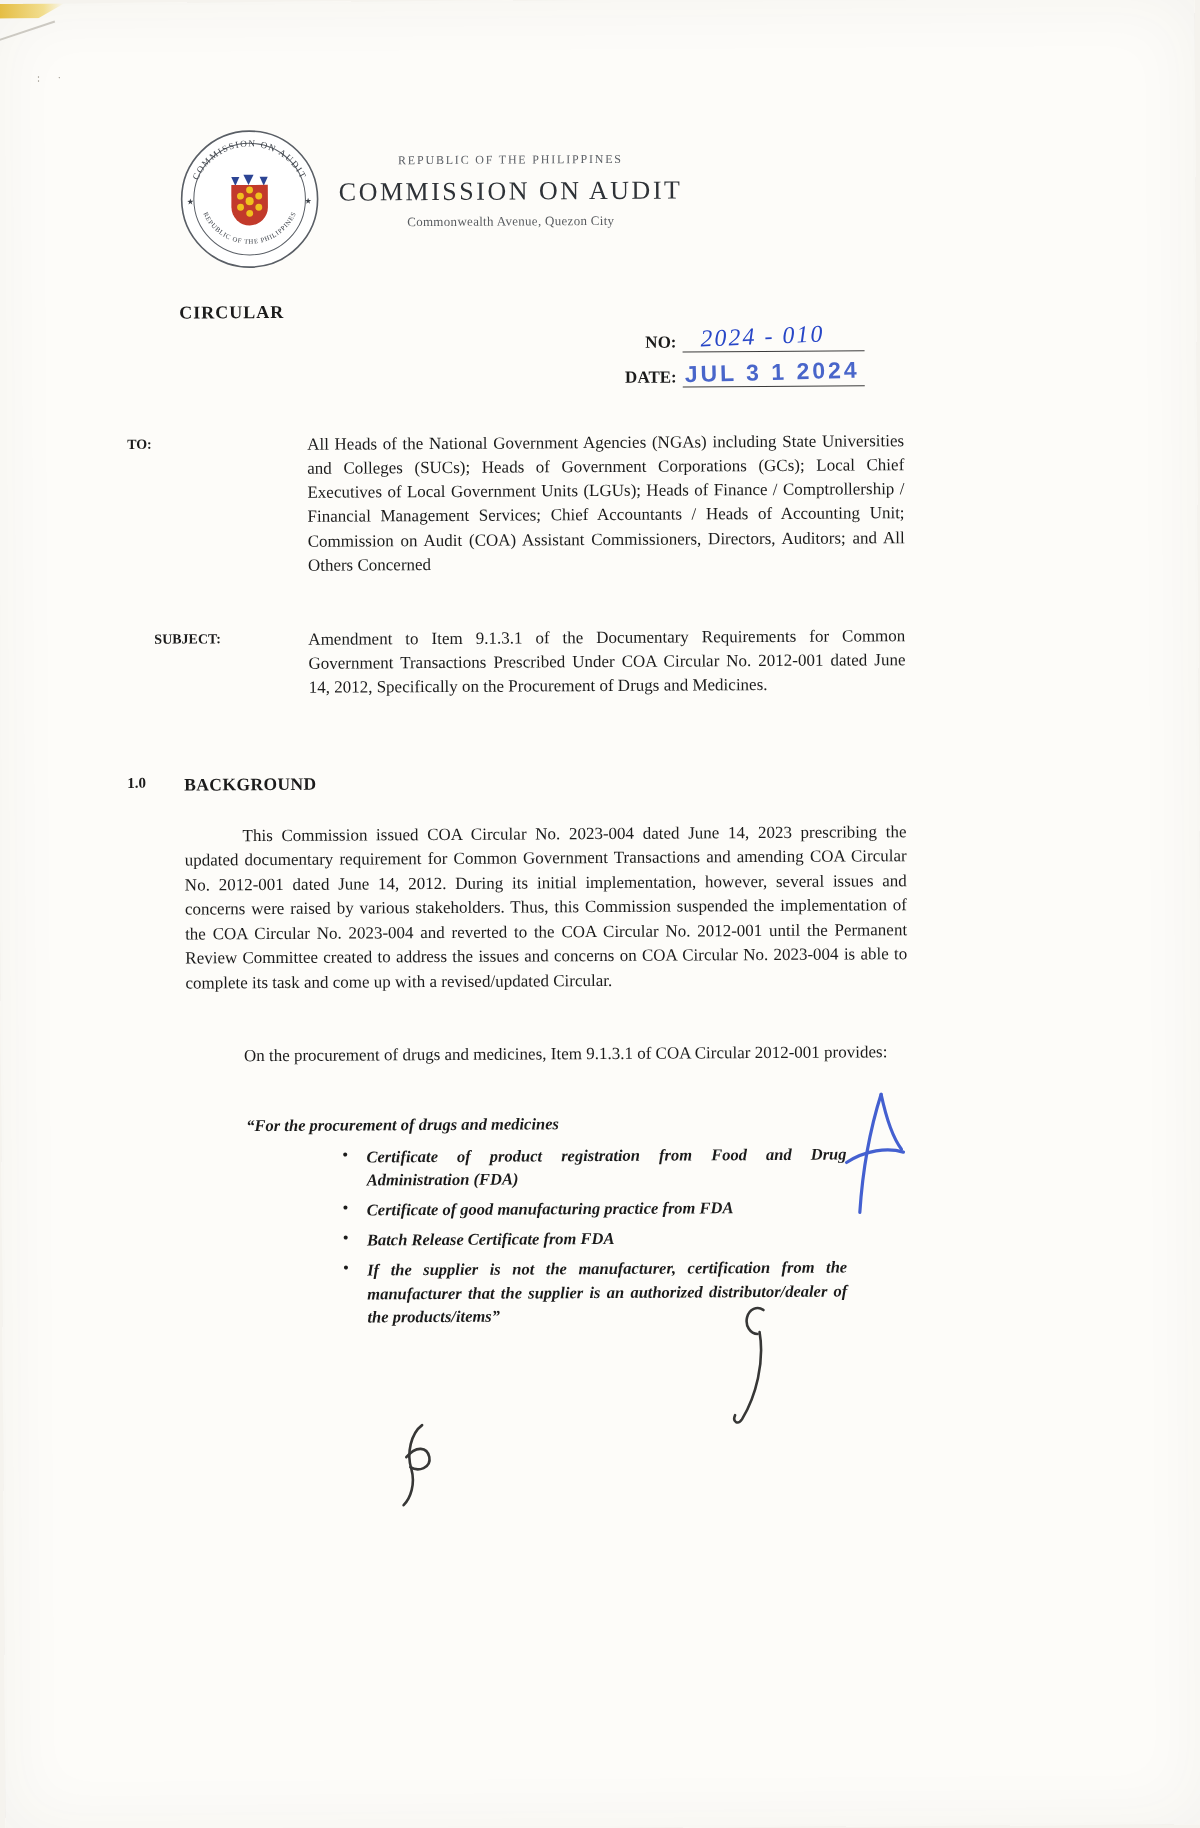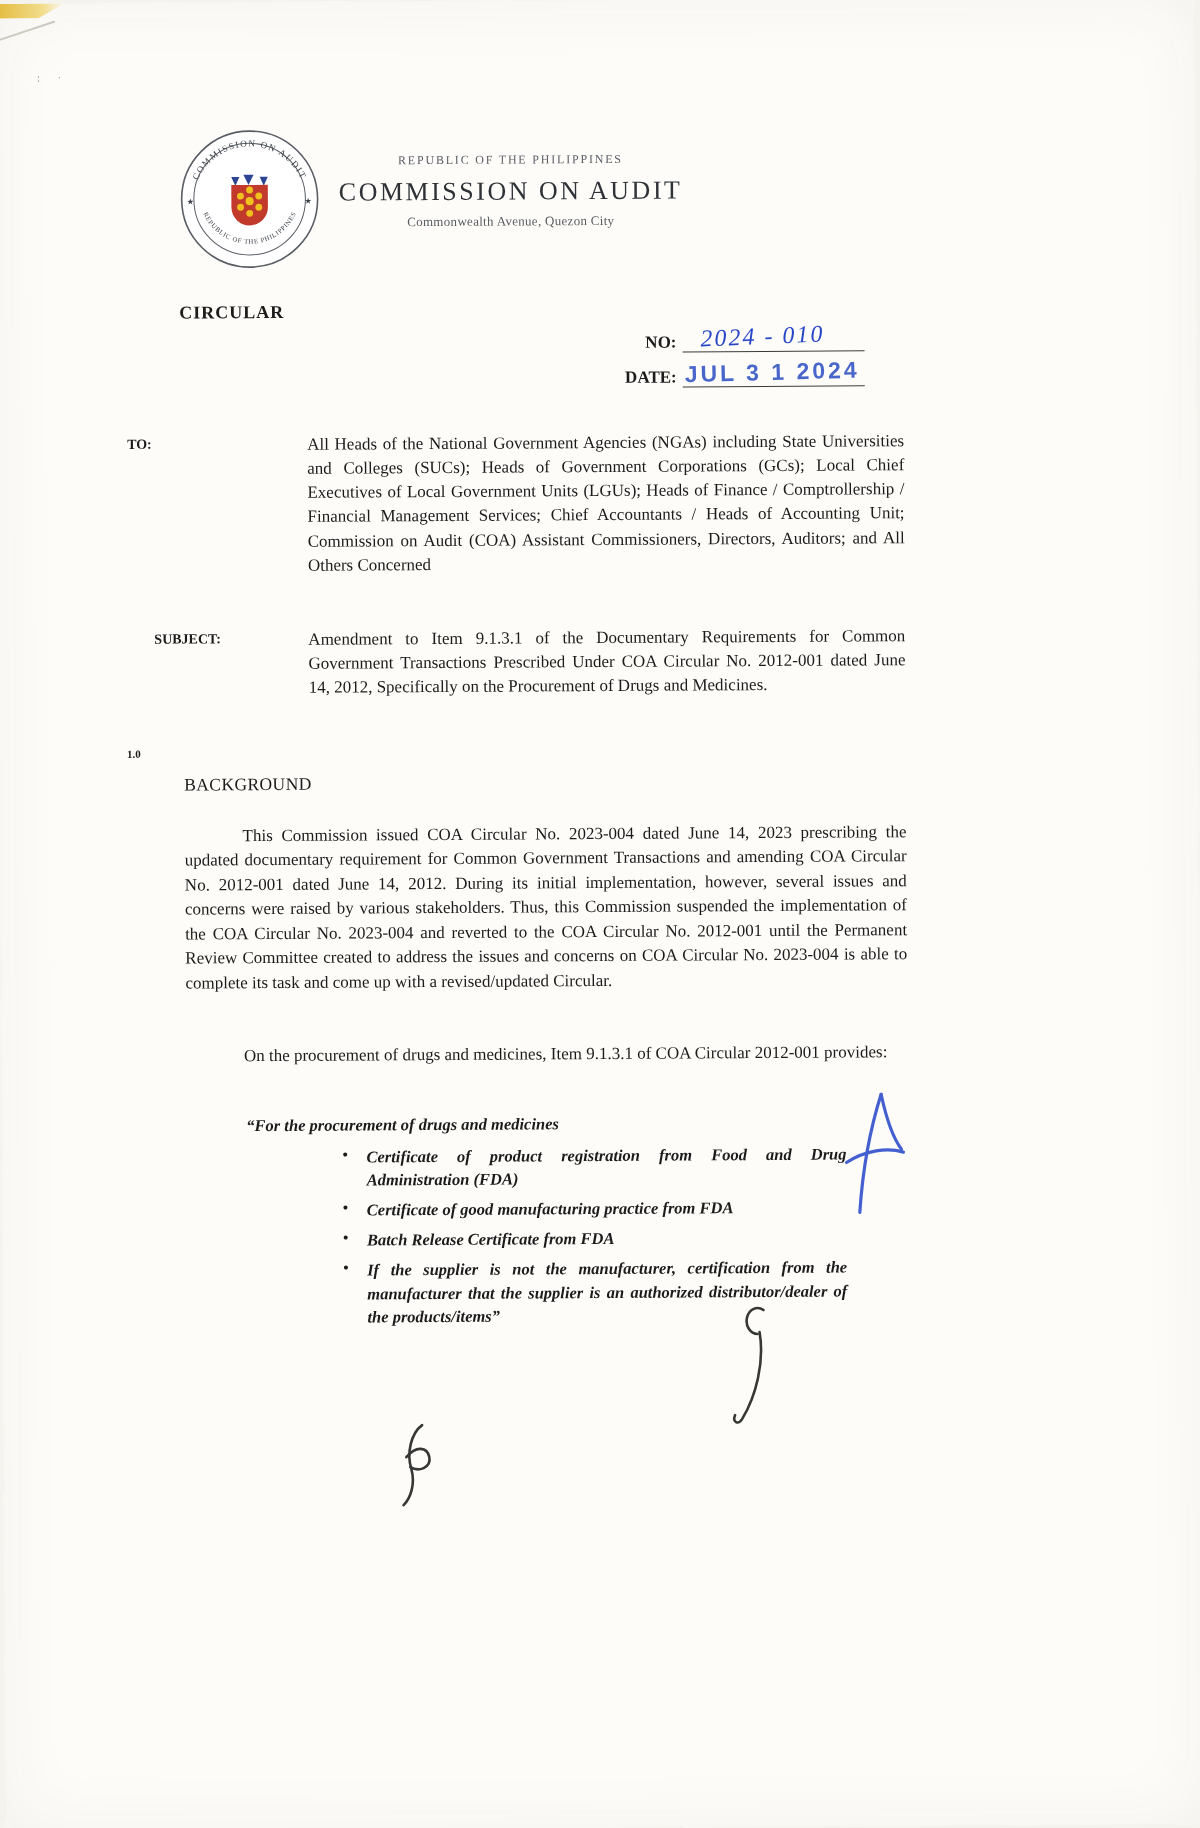--- a/index.html
+++ b/index.html
@@ -55,22 +55,22 @@
     font-weight:bold;font-size:23px;letter-spacing:3px;
     color:var(--stamp-blue,#3152c4);opacity:.88;
     transform:rotate(-1.2deg);
   }
 
   
   .side-label{position:absolute;left:130px;font-weight:bold;font-size:14px;}
   .block-text{position:absolute;left:310px;width:597px;font-size:17px;line-height:1.42;text-align:justify;}
   .para{position:absolute;left:185px;width:722px;font-size:17px;line-height:1.44;text-align:justify;text-indent:58px;}
 
-  .sec-num{position:absolute;left:128px;top:745px;font-weight:bold;font-size:11px;}
-  .sec-title{position:absolute;left:185px;top:772px;font-weight:normal;font-size:17.5px;letter-spacing:.4px;}
+  .sec-num{position:absolute;left:128px;top:772px;font-weight:bold;font-size:15px;}
+  .sec-title{position:absolute;left:185px;top:772px;font-weight:bold;font-size:17.5px;letter-spacing:.4px;}
 
   
   .quote{position:absolute;left:245px;top:1112px;width:648px;font-style:italic;font-weight:bold;font-size:16.5px;line-height:1.4;}
   .quote-intro{margin-bottom:9px;}
   .quote ul{list-style:none;margin:0 0 0 92px;padding:0;width:508px;}
   .quote li{position:relative;padding-left:28px;margin-bottom:7px;text-align:justify;}
   .quote li::before{content:"\2022";position:absolute;left:4px;top:-1px;font-size:15px;}
 
   .pen-overlay{position:absolute;left:0;top:0;width:1200px;height:1828px;pointer-events:none;}
 </style>

